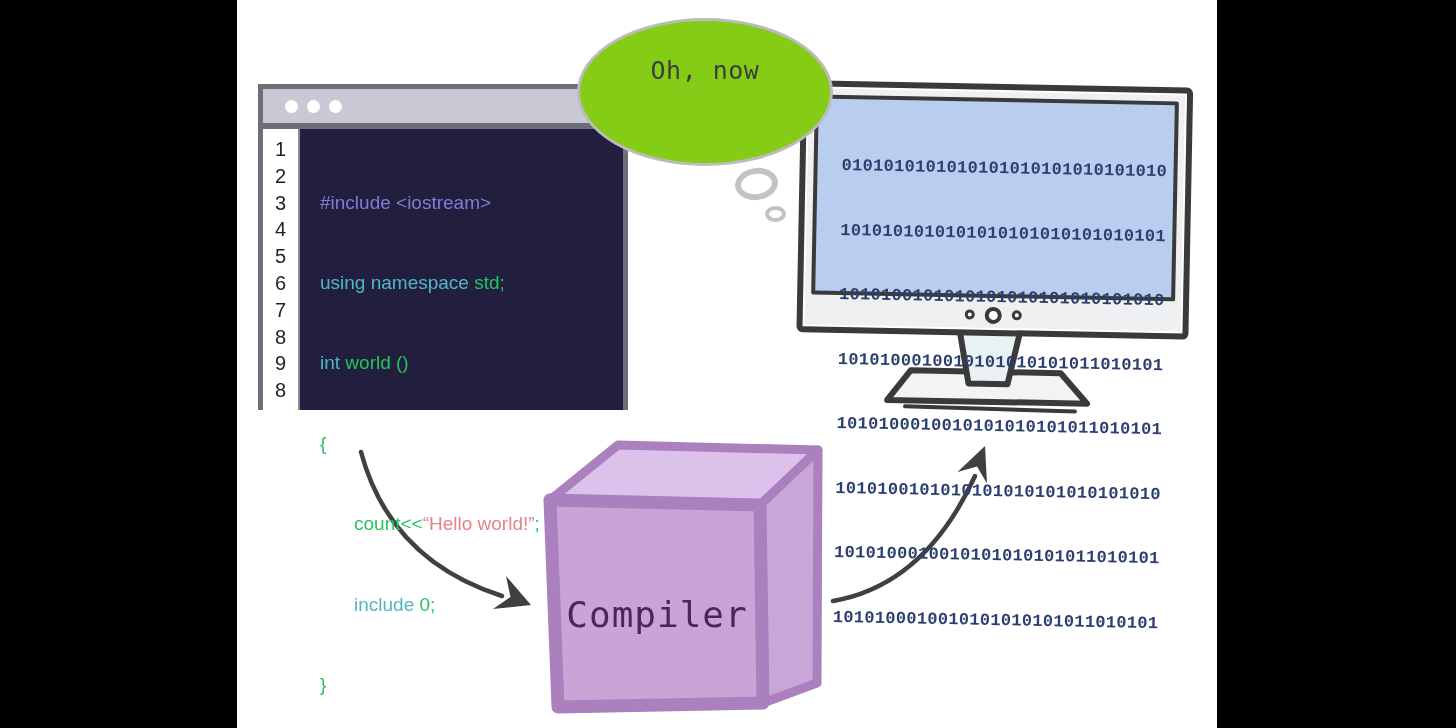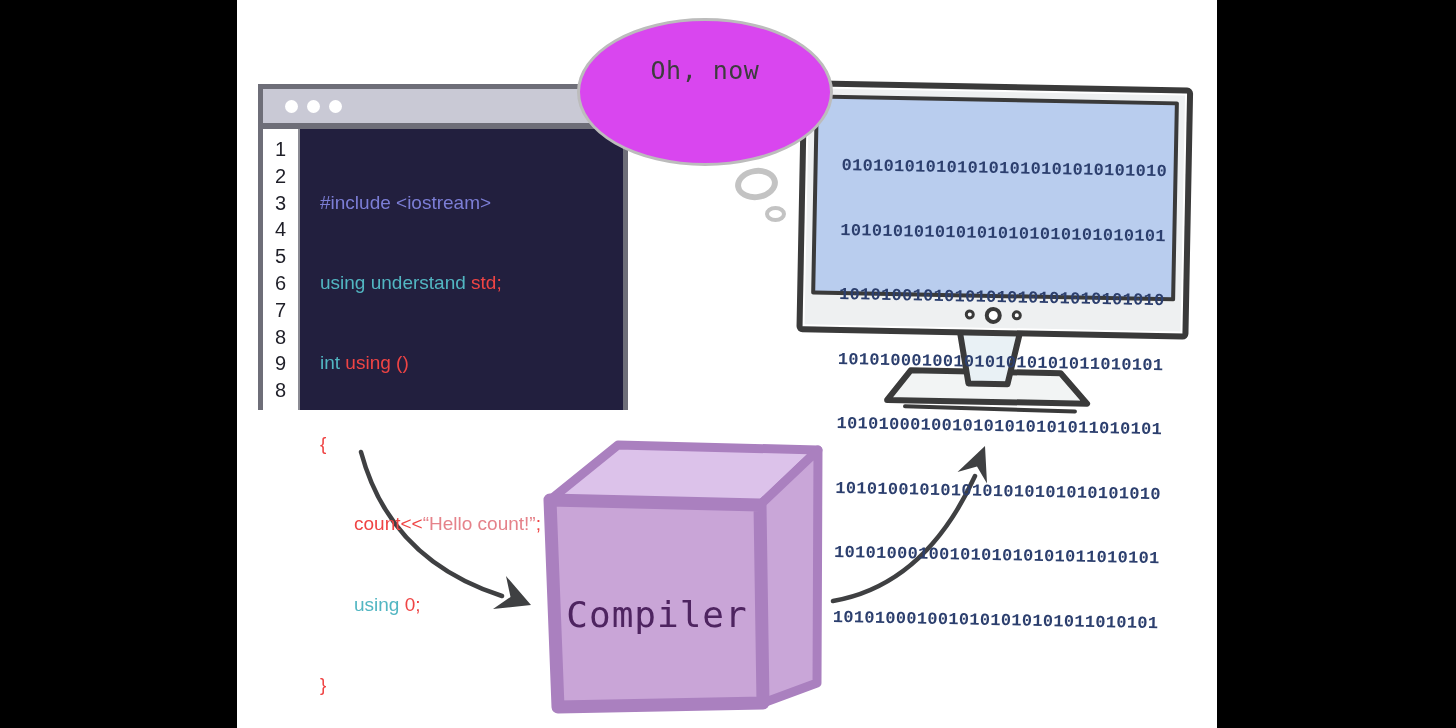--- a/index.html
+++ b/index.html
@@ -18,26 +18,26 @@
   .editor-body { display:flex; height:281px; margin-top:6px; }
   .gutter { width:37px; background:#ffffff; border-right:2px solid #8b8b94; padding-top:7px;
             display:flex; flex-direction:column; align-items:center;
             font-size:20px; color:#1f1f28; line-height:26.8px; }
   .codearea { flex:1; background:#221f3e; padding:7px 0 0 20px;
               font-size:19px; line-height:26.8px; white-space:pre; }
   .code-line { height:26.8px; }
   .code-line.indent { padding-left:34px; }
   .tk-purple { color:#7c7ed6; }
   .tk-teal   { color:#52b6c2; }
-  .tk-white  { color:#ef4444; }
+  .tk-white  { color:#22c55e; }
   .tk-salmon { color:#e5828a; }
 
   
   .bubble { position:absolute; left:577px; top:18px; width:256px; height:148px;
-            background:#d946ef; border:3px solid #bcbcbc; border-radius:50%;
+            background:#84cc16; border:3px solid #bcbcbc; border-radius:50%;
             z-index:40; text-align:center; padding-top:30px;
             font-family:"DejaVu Sans Mono", monospace; font-size:25px; color:#3d3d3d;
             line-height:39px; letter-spacing:0.5px; }
   .trail-1 { position:absolute; left:735px; top:168px; width:43px; height:32px;
              background:#ffffff; border:6px solid #c3c3c3; border-radius:50%;
              transform:rotate(-8deg); z-index:40; }
   .trail-2 { position:absolute; left:765px; top:206px; width:21px; height:16px;
              background:#ffffff; border:4px solid #c3c3c3; border-radius:50%; z-index:40; }
 
   
@@ -89,25 +89,25 @@
         <span>4</span>
         <span>5</span>
         <span>6</span>
         <span>7</span>
         <span>8</span>
         <span>9</span>
         <span>8</span>
       </div>
       <div class="codearea">
         <div class="code-line"><span class="tk-purple">#include &lt;iostream&gt;</span></div>
-        <div class="code-line"><span class="tk-teal">using understand </span><span class="tk-white">std;</span></div>
-        <div class="code-line"><span class="tk-teal">int </span><span class="tk-white">using ()</span></div>
+        <div class="code-line"><span class="tk-teal">using namespace </span><span class="tk-white">std;</span></div>
+        <div class="code-line"><span class="tk-teal">int </span><span class="tk-white">world ()</span></div>
         <div class="code-line"><span class="tk-white">{</span></div>
-        <div class="code-line indent"><span class="tk-white">count&lt;&lt;</span><span class="tk-salmon">“Hello count!”</span><span class="tk-white">;</span></div>
-        <div class="code-line indent"><span class="tk-teal">using </span><span class="tk-white">0;</span></div>
+        <div class="code-line indent"><span class="tk-white">count&lt;&lt;</span><span class="tk-salmon">“Hello world!”</span><span class="tk-white">;</span></div>
+        <div class="code-line indent"><span class="tk-teal">include </span><span class="tk-white">0;</span></div>
         <div class="code-line"><span class="tk-white">}</span></div>
       </div>
     </div>
   </div>
 
   <div class="monitor">
     <svg class="stand-svg" width="230" height="90" viewBox="0 0 230 90">
       <polygon points="35,44 185,44 212,74 12,74" fill="#f2f4f4" stroke="#3a3a3a" stroke-width="6" stroke-linejoin="round"></polygon>
       <path d="M30,80 L200,82" stroke="#3a3a3a" stroke-width="4" stroke-linecap="round"></path>
       <polygon points="83,2 144,2 132,56 93,56" fill="#e9f1f5" stroke="#3a3a3a" stroke-width="6" stroke-linejoin="round"></polygon>

